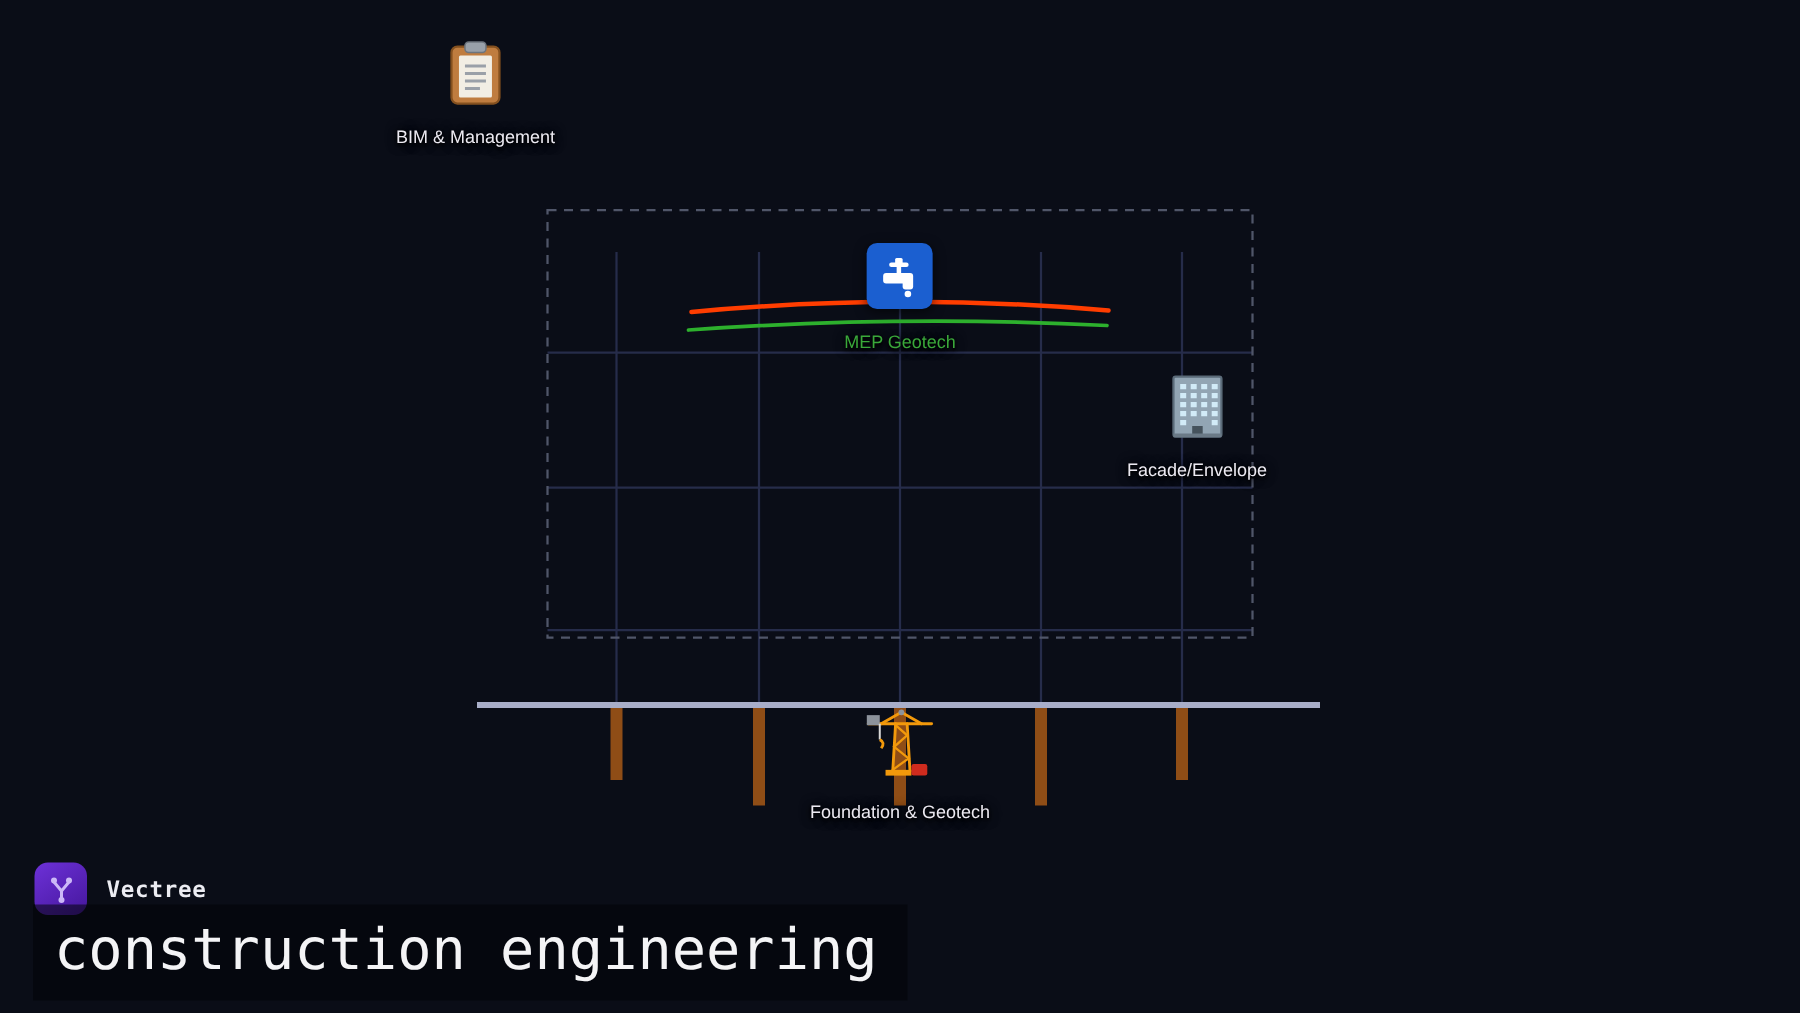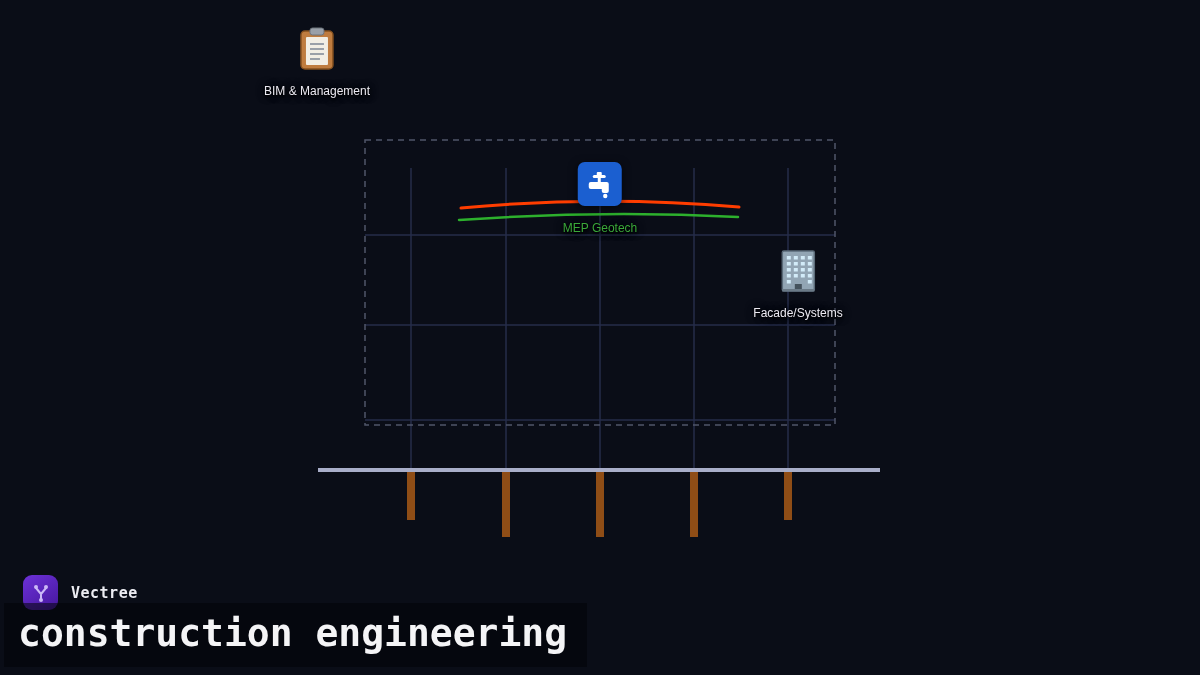--- a/index.html
+++ b/index.html
@@ -42,23 +42,23 @@
   .logo{
     width:35px;height:35px;border-radius:9px;
     background:linear-gradient(145deg,var(--logo_purple_light,#6d31d8),var(--logo_purple_dark,#45179c));
     display:flex;align-items:center;justify-content:center;cursor:pointer;
   }
   .brand-name{
     font-family:"DejaVu Sans Mono",monospace;font-weight:700;font-size:15px;
     color:#ececf2;letter-spacing:.5px;
   }
   .page-title{
-    position:absolute;left:4px;top:603px;
+    position:absolute;left:22px;top:603px;
     padding:8px 20px 12px 14px;background:rgba(2,3,8,.55);
-    font-family:"DejaVu Sans Mono",monospace;font-weight:700;font-size:38px;
+    font-family:"DejaVu Sans Mono",monospace;font-weight:400;font-size:38px;
     color:#f4f4f6;letter-spacing:0;white-space:nowrap;
   }
   .page-url{
     position:absolute;right:22px;top:622px;
     padding:4px 6px;background:rgba(2,3,8,.35);
     font-family:"DejaVu Sans Mono",monospace;font-size:14px;
     color:var(--url_text,#6f7787);white-space:nowrap;
   }
 </style>
 </head>
@@ -149,23 +149,43 @@
             <rect x="14.5" y="25" width="4" height="3.5"></rect>
             <rect x="21.5" y="25" width="4" height="3.5"></rect>
             <rect x="28.5" y="25" width="4" height="3.5"></rect>
           <rect x="7.5" y="31" width="4" height="3.5"></rect>
             <rect x="28.5" y="31" width="4" height="3.5"></rect>
         </g>
         <rect x="15.5" y="35" width="7" height="7" fill="#45525c"></rect>
         <rect x="3" y="40" width="32" height="2.5" fill="#6b7a87"></rect>
       </svg>
     </span>
-    <span class="label">Facade/Systems</span>
-  </div>
-
+    <span class="label">Facade/Envelope</span>
+  </div>
+
+  <div class="node n-foundation">
+    <span class="icon">
+      <svg width="50" height="48" viewBox="0 0 52 50">
+        <g stroke="#f2990b" stroke-width="2" fill="none" stroke-linecap="round">
+          <path d="M27 4 L13 12 M27 4 L41 12"></path>
+          <line x1="4" y1="12" x2="48" y2="12"></line>
+          <line x1="23" y1="12" x2="21" y2="45"></line>
+          <line x1="31" y1="12" x2="33" y2="45"></line>
+          <path d="M23 13 L31 20 L22 28 L32 36 L21 44" stroke-width="1.6"></path>
+        </g>
+        <rect x="3" y="6" width="9" height="7" fill="#8d939c"></rect>
+        <line x1="12" y1="12" x2="12" y2="23" stroke="#d8d8d8" stroke-width="1.4"></line>
+        <path d="M12 23 q4 2 1 6" stroke="#f2990b" stroke-width="2" fill="none"></path>
+        <rect x="16" y="44" width="18" height="4" fill="#f2990b"></rect>
+        <rect x="34" y="40" width="11" height="8" rx="1.5" fill="#cf2b1e"></rect>
+        <circle cx="27" cy="4" r="2" fill="#8d939c"></circle>
+      </svg>
+    </span>
+    <span class="label">Foundation &amp; Geotech</span>
+  </div>
 
   <div class="brand-row">
     <span class="logo">
       <svg width="22" height="22" viewBox="0 0 22 22">
         <g stroke="#cbb8f7" stroke-width="2" stroke-linecap="round" fill="none">
           <path d="M11 18 V12 M11 12 L6 6 M11 12 L16 6"></path>
         </g>
         <circle cx="6" cy="5" r="2" fill="#cbb8f7"></circle>
         <circle cx="16" cy="5" r="2" fill="#cbb8f7"></circle>
         <circle cx="11" cy="18" r="2" fill="#cbb8f7"></circle>

